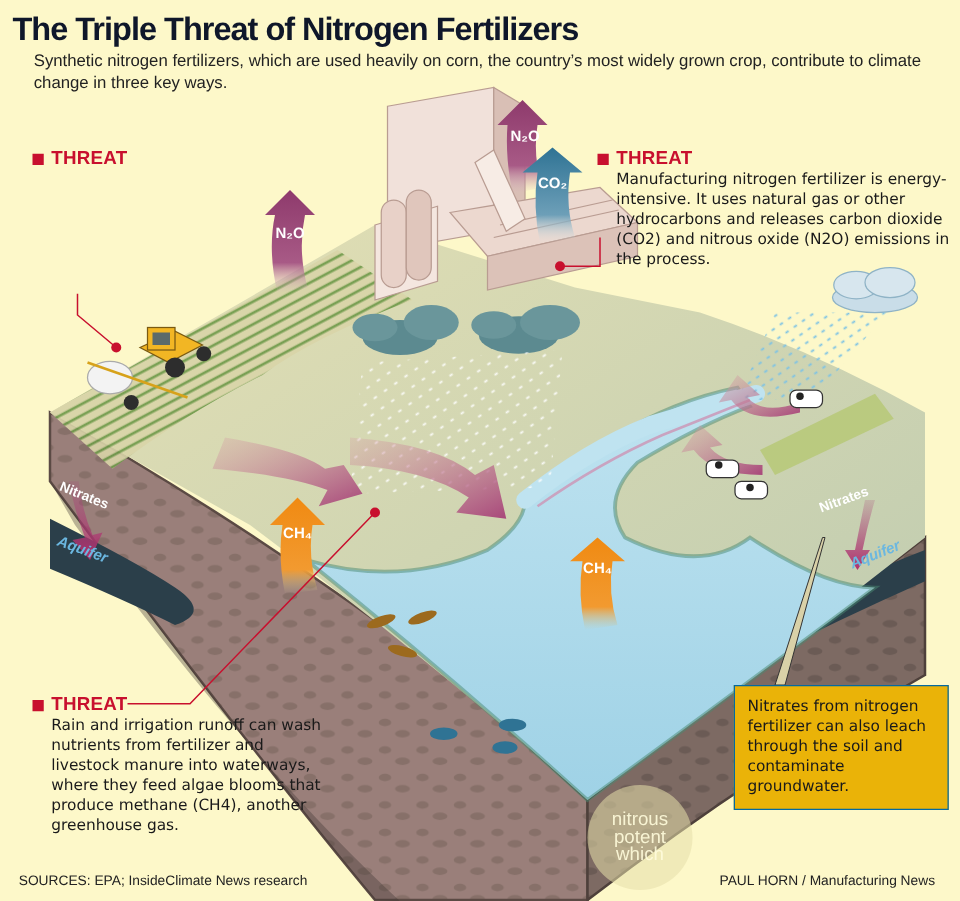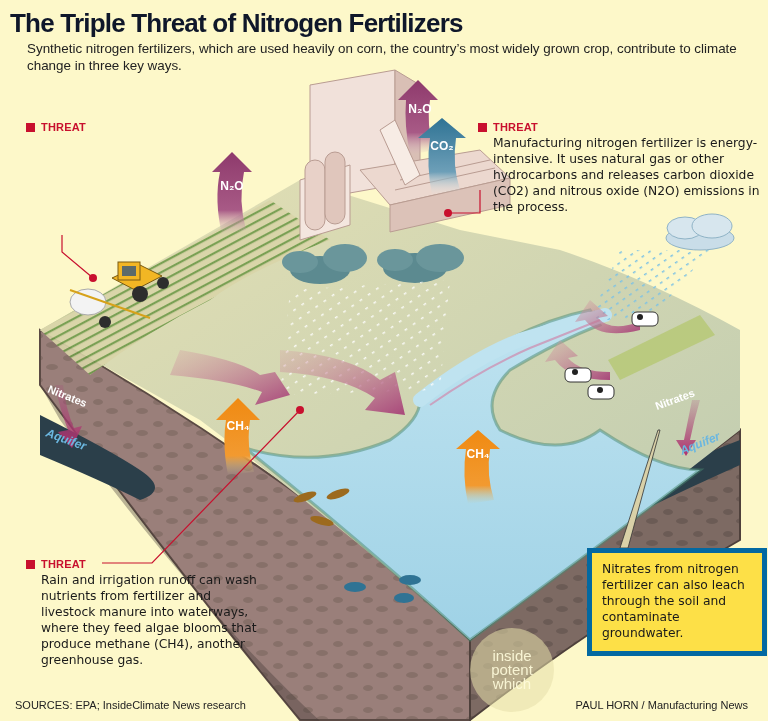--- a/index.html
+++ b/index.html
@@ -22,32 +22,32 @@
     font-size: 13.4px; line-height: 17px; color: #222; margin-left: 16px;
   }
   svg.scene { position: absolute; left: 0; top: 0; }
   .callout {
     position: absolute;
     font-family: "DejaVu Sans", sans-serif;
     font-size: 12.3px; line-height: 16px; color: #1a1a1a;
   }
   .threat-head {
     display: flex; align-items: center; gap: 6px;
-    color: #c8102e; font-weight: bold; font-size: 11px;
+    color: #c8102e; font-weight: bold; font-size: 15px;
     font-family: "Liberation Sans", sans-serif; letter-spacing: 0.2px;
   }
   .threat-head .sq { width: 9px; height: 9px; background: #c8102e; display: inline-block; }
   .threat-body { padding-left: 15px; }
   .callout-tl { left: 26px; top: 119px; width: 230px; }
   .callout-tr { left: 478px; top: 119px; width: 300px; }
   .callout-bl { left: 26px; top: 556px; width: 240px; }
   .callout-bl .threat-body { padding-left: 15px; }
   .box-note {
     position: absolute; left: 587px; top: 548px; width: 150px;
-    border: 5px solid #0369a1; background: #fde047;
+    border: 1px solid #0369a1; background: #eab308;
     padding: 8px 10px 10px 10px;
     font-size: 12.3px; line-height: 16px;
   }
   .credit {
     position: absolute; top: 699px;
     font-family: "Liberation Sans", sans-serif; font-size: 11px; color: #222;
   }
   .credit-left { left: 15px; }
   .credit-right { right: 20px; }
   .watermark {
@@ -271,19 +271,19 @@
   <div class="threat-head">
       <span class="sq"></span>
       <span>THREAT</span>
     </div>
   <div class="threat-body">Rain and irrigation runoff can wash nutrients from fertilizer and livestock manure into waterways, where they feed algae blooms that produce methane (CH4), another greenhouse gas.</div>
 </div>
 
 <div class="box-note">Nitrates from nitrogen fertilizer can also leach through the soil and contaminate groundwater.</div>
 
 <div class="watermark">
-  <span>inside</span>
+  <span>nitrous</span>
   <span>potent</span>
   <span>which</span>
 </div>
 
 <div class="credit credit-left">SOURCES: EPA; InsideClimate News research</div>
 <div class="credit credit-right">PAUL HORN / Manufacturing News</div>
 
 </body></html>

